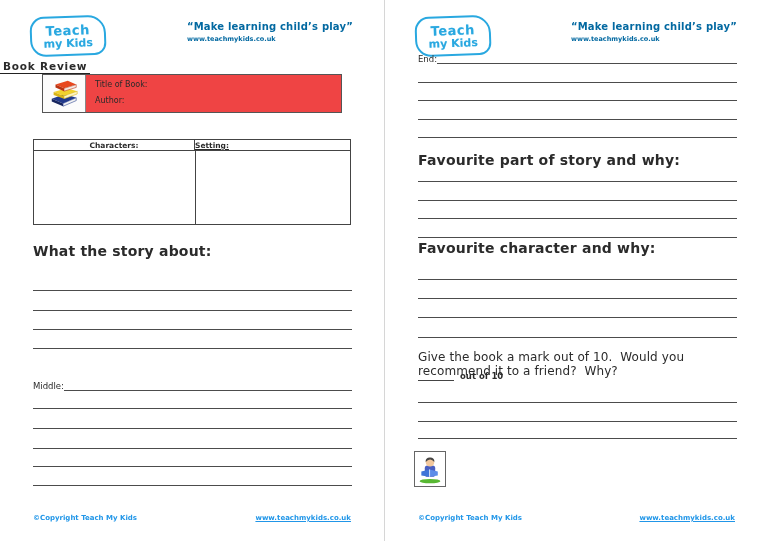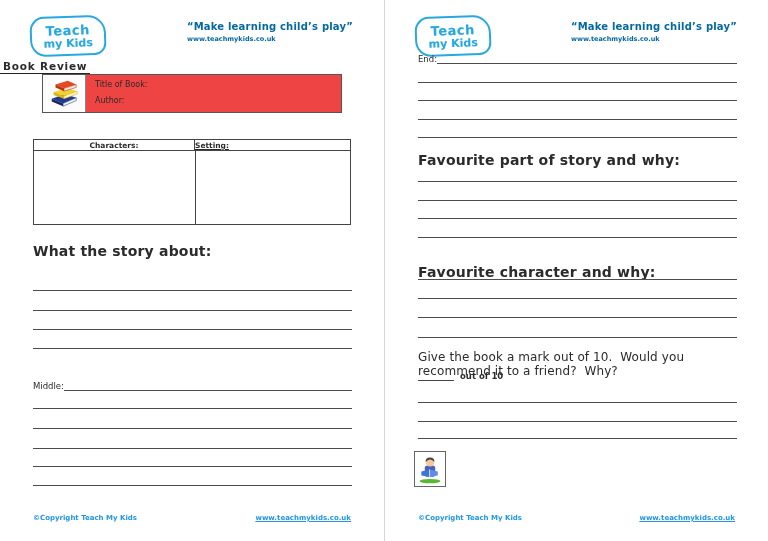--- a/index.html
+++ b/index.html
@@ -179,21 +179,21 @@
   <div class="rule" style="top:100px"></div>
   <div class="rule" style="top:119px"></div>
   <div class="rule" style="top:137px"></div>
 
   <div class="heading" style="top:152px">Favourite part of story and why:</div>
   <div class="rule" style="top:181px"></div>
   <div class="rule" style="top:200px"></div>
   <div class="rule" style="top:218px"></div>
   <div class="rule" style="top:237px"></div>
 
-  <div class="heading" style="top:264px">Favourite character and why:</div>
+  <div class="heading" style="top:240px">Favourite character and why:</div>
   <div class="rule" style="top:279px"></div>
   <div class="rule" style="top:298px"></div>
   <div class="rule" style="top:317px"></div>
   <div class="rule" style="top:337px"></div>
 
   <div class="q" style="top:350px">Give the book a mark out of 10.  Would you recommend it to a friend?  Why?</div>
 
   <div class="markrow">
     <span class="blank"></span>
     <span>out of 10</span>

